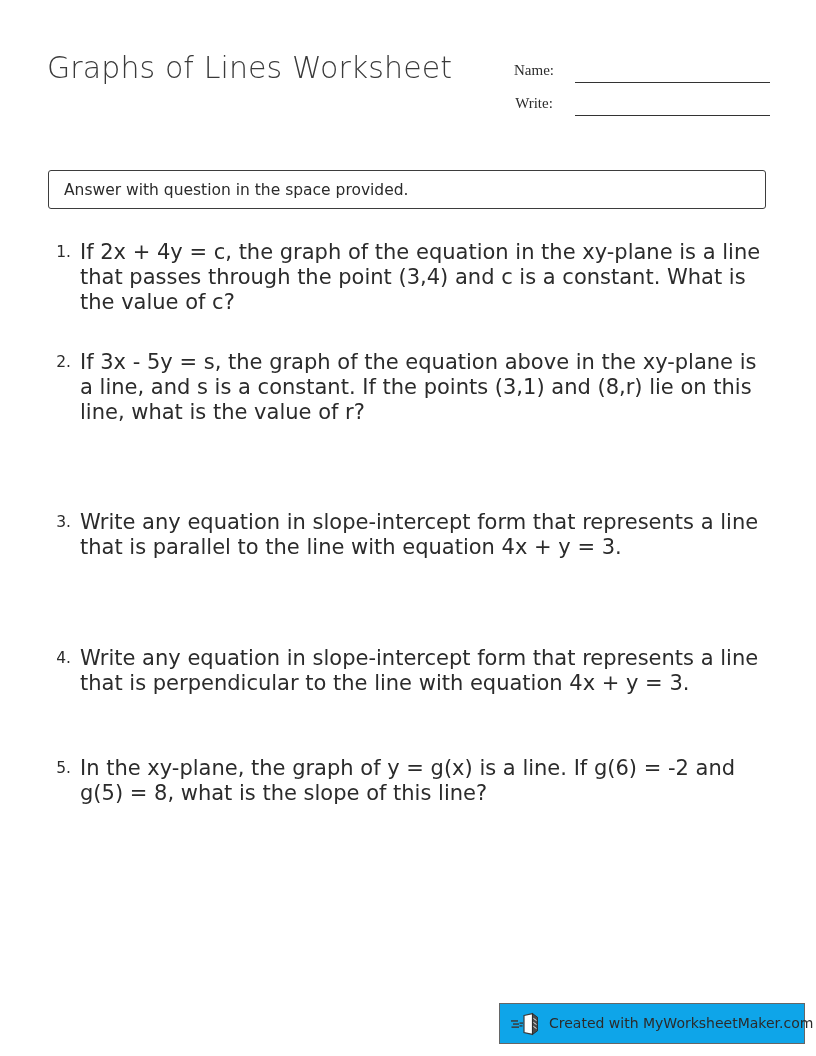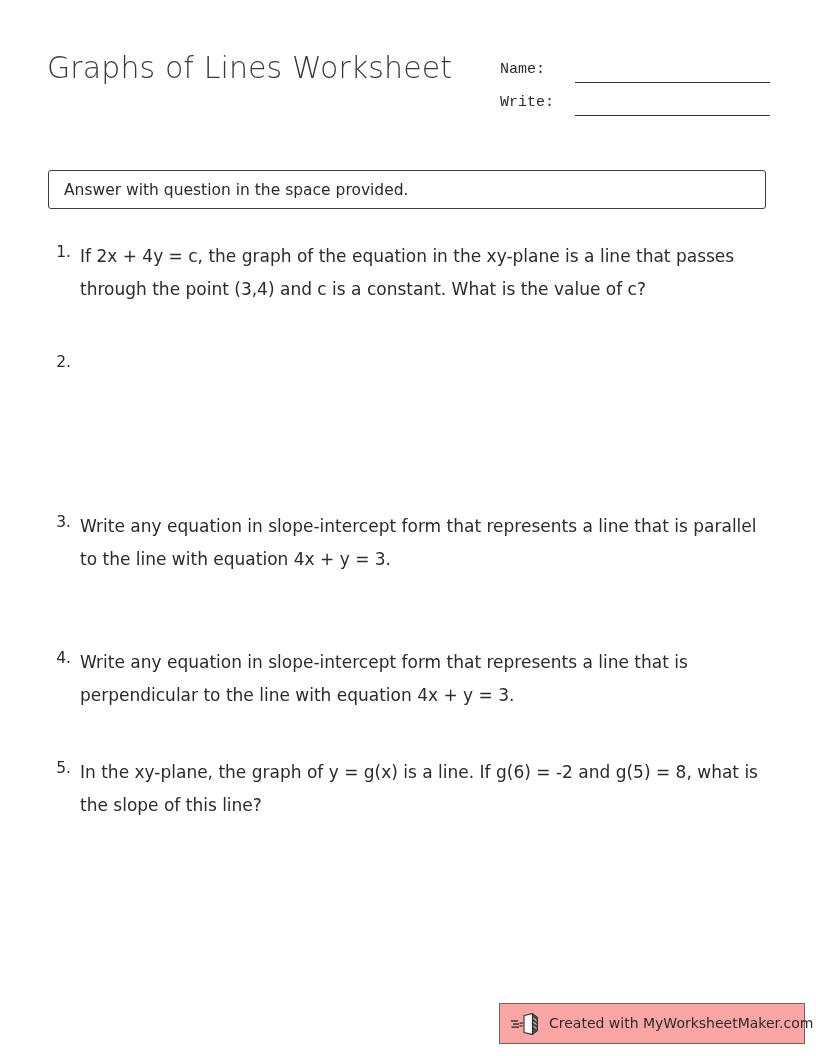--- a/index.html
+++ b/index.html
@@ -42,22 +42,22 @@
     top: 50px;
     width: 270px;
   }
   .nd-row {
     display: flex;
     align-items: flex-end;
     height: 33px;
   }
   .nd-label {
     width: 68px;
-    text-align: left;
-    font-family: Liberation Mono, monospace;
+    text-align: center;
+    font-family: Liberation Serif, serif;
     font-size: 15px;
     color: #2b2b2b;
     line-height: 20px;
     padding-bottom: 3px;
     margin-top: 38px;
   }
   .nd-line {
     flex: 1;
     margin-left: 7px;
     border-bottom: 1.3px solid #333333;
@@ -103,35 +103,35 @@
     width: 23px;
     text-align: right;
     font-size: 15.5px;
     line-height: 24.5px;
     color: #2b2b2b;
     flex: none;
   }
   .q-text {
     margin-left: 9px;
     width: 688px;
-    font-size: 17px;
-    line-height: 33px;
+    font-size: 21px;
+    line-height: 25px;
     color: #2b2b2b;
     flex: none;
   }
 
   
   .footer-badge {
     position: absolute;
     left: 499px;
     top: 1003px;
     width: 306px;
     height: 41px;
     border: 1.2px solid #666666;
-    background: #fca5a5;
+    background: #0ea5e9;
     box-sizing: border-box;
     display: flex;
     align-items: center;
   }
   .footer-logo {
     width: 34px;
     height: 24px;
     margin-left: 10px;
     flex: none;
     display: block;
@@ -167,20 +167,21 @@
 </div>
 
 <div class="questions">
 
 <div class="question" style="position: absolute; left: 0px; top: 0px; width: 816px;">
       <span class="q-number">1.</span>
       <span class="q-text">If 2x + 4y = c, the graph of the equation in the xy-plane is a line that passes through the point (3,4) and c is a constant. What is the value of c?</span>
     </div>
     <div class="question" style="position: absolute; left: 0px; top: 110px; width: 816px;">
       <span class="q-number">2.</span>
+      <span class="q-text">If 3x - 5y = s, the graph of the equation above in the xy-plane is a line, and s is a constant. If the points (3,1) and (8,r) lie on this line, what is the value of r?</span>
     </div>
     <div class="question" style="position: absolute; left: 0px; top: 270px; width: 816px;">
       <span class="q-number">3.</span>
       <span class="q-text">Write any equation in slope-intercept form that represents a line that is parallel to the line with equation 4x + y = 3.</span>
     </div>
     <div class="question" style="position: absolute; left: 0px; top: 406px; width: 816px;">
       <span class="q-number">4.</span>
       <span class="q-text">Write any equation in slope-intercept form that represents a line that is perpendicular to the line with equation 4x + y = 3.</span>
     </div>
     <div class="question" style="position: absolute; left: 0px; top: 516px; width: 816px;">

